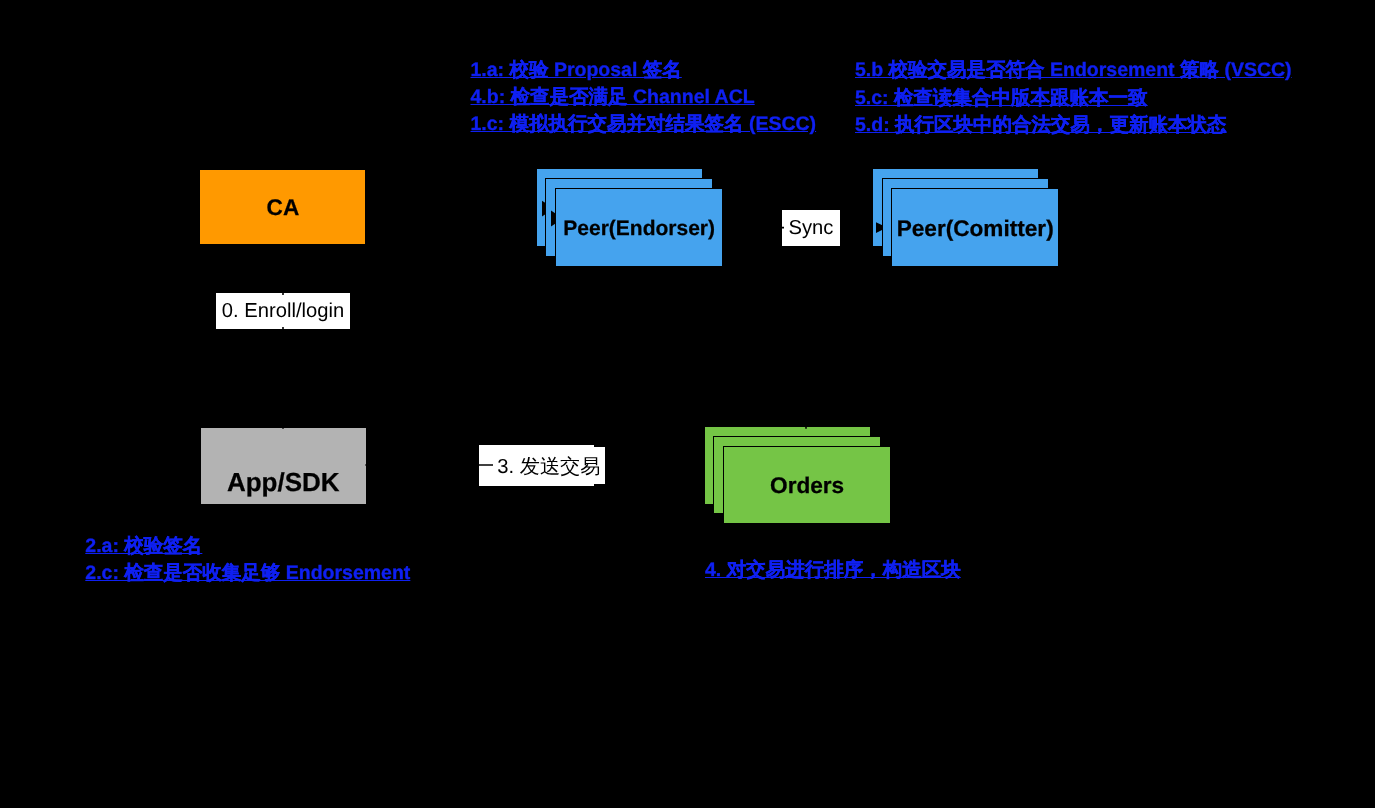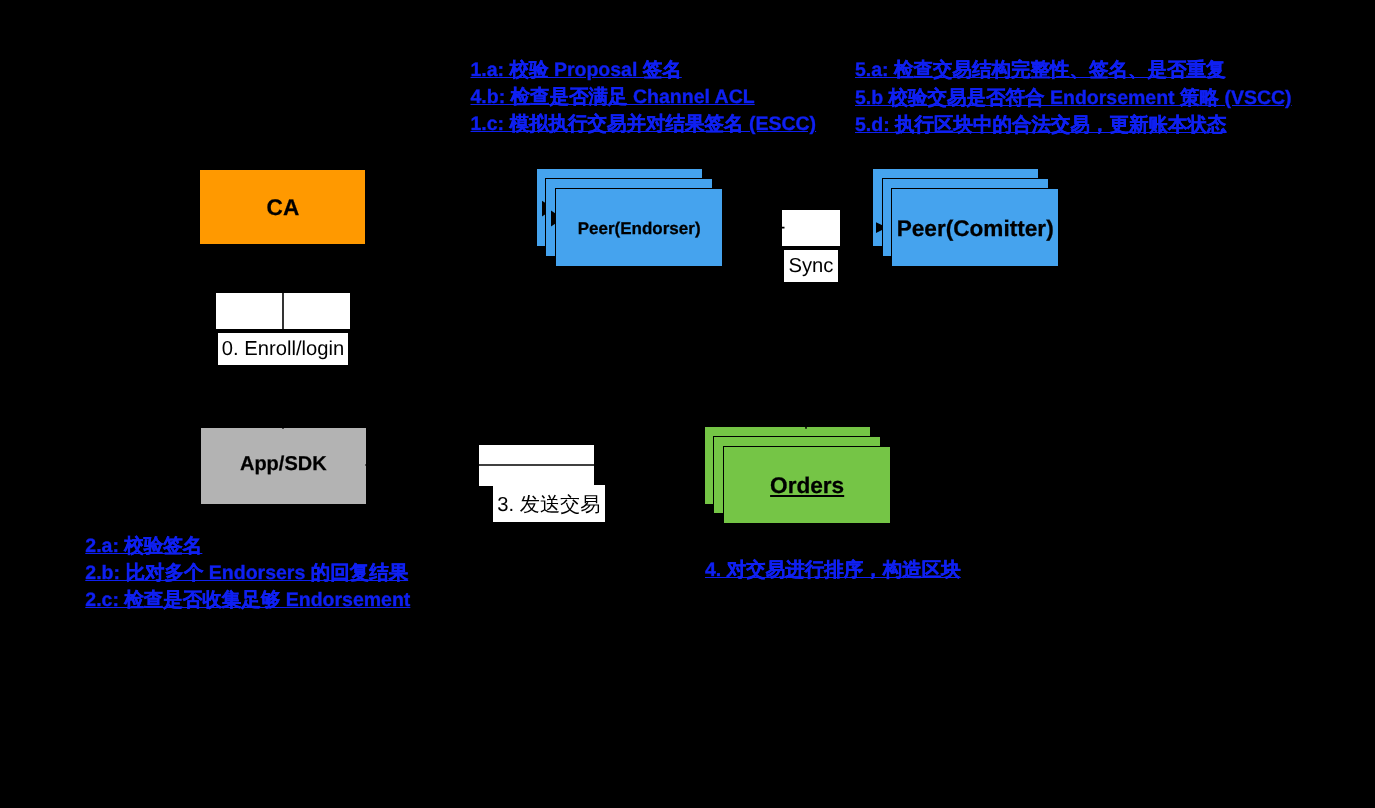--- a/index.html
+++ b/index.html
@@ -5,21 +5,21 @@
 <style>
   html,body{margin:0;padding:0;background:#000000;width:1375px;height:808px;overflow:hidden;}
   #stage{position:relative;width:1375px;height:808px;background:#000000;overflow:hidden;
          font-family:"Liberation Sans",sans-serif;-webkit-font-smoothing:antialiased;text-rendering:geometricPrecision;}
   .box{position:absolute;box-sizing:border-box;border:1px solid #000000;}
   .boxlabel{position:absolute;display:flex;align-items:center;justify-content:center;
             color:#000000;font-weight:bold;white-space:nowrap;-webkit-text-stroke:0.25px #000000;}
   .boxlabel span{display:block;position:relative;top:1.3px;}
   .tag{position:absolute;box-sizing:border-box;background:#ffffff;}
   .tagi{position:absolute;box-sizing:border-box;background:#ffffff;color:#000000;
-       display:flex;align-items:center;justify-content:center;white-space:nowrap;margin-top:38px;}
+       display:flex;align-items:center;justify-content:center;white-space:nowrap;}
   .tagi span{display:block;position:relative;top:1px;}
   .note{position:absolute;color:#0f20f2;font-weight:bold;white-space:nowrap;text-decoration:underline;-webkit-text-stroke:0.35px #0f20f2;}
   .note div{line-height:27.35px;height:27.35px;}
   svg.edges{position:absolute;left:0;top:0;width:1375px;height:808px;pointer-events:none;overflow:visible;}
 </style>
 </head>
 <body>
 
 <div id="stage">
     <svg class="edges" viewBox="0 0 1375 808" style="z-index: 50;">
@@ -75,64 +75,63 @@
     <svg class="edges" viewBox="0 0 1375 808" style="z-index: 35;">
       <g>
         <polygon points="563,218.5 551,226.4 551,210.6" fill="#000000"></polygon>
       </g>
     </svg>
     <div class="box" style="left: 199.3px; top: 169px; width: 167.2px; height: 75.8px; background: rgb(255, 153, 0); z-index: 20;"></div>
     <div class="boxlabel" style="left: 199.3px; top: 169px; width: 167.2px; height: 75.8px; font-size: 22.6px; z-index: 40; justify-content: center;">
       <span>CA</span>
     </div>
     <div class="box" style="left: 200px; top: 426.7px; width: 166.6px; height: 78px; background: rgb(179, 179, 179); z-index: 20;"></div>
-    <div class="boxlabel" style="left: 200px; top: 424px; width: 166.6px; height: 78px; font-size: 20px; z-index: 40;">
+    <div class="boxlabel" style="left: 200px; top: 442px; width: 166.6px; height: 78px; font-size: 26px; z-index: 40;">
       <span>App/SDK</span>
     </div>
     <div class="box" style="left: 535.6px; top: 168.4px; width: 167.7px; height: 79.1px; background: rgb(69, 163, 238); z-index: 20;"></div>
     <div class="box" style="left: 545.45px; top: 178.25px; width: 167.7px; height: 79.1px; background: rgb(69, 163, 238); z-index: 30;"></div>
     <div class="box" style="left: 555.3px; top: 188.1px; width: 167.7px; height: 79.1px; background: rgb(69, 163, 238); z-index: 40;"></div>
-    <div class="boxlabel" style="left: 555.3px; top: 188.1px; width: 167.7px; height: 79.1px; font-size: 17px; z-index: 40; text-align: right;">
+    <div class="boxlabel" style="left: 555.3px; top: 188.1px; width: 167.7px; height: 79.1px; font-size: 21px; z-index: 40; text-align: right;">
       <span>Peer(Endorser)</span>
     </div>
     <div class="box" style="left: 871.7px; top: 168.3px; width: 167.6px; height: 79.2px; background: rgb(69, 163, 238); z-index: 20;"></div>
     <div class="box" style="left: 881.55px; top: 178.15px; width: 167.6px; height: 79.2px; background: rgb(69, 163, 238); z-index: 30;"></div>
     <div class="box" style="left: 891.4px; top: 188px; width: 167.6px; height: 79.2px; background: rgb(69, 163, 238); z-index: 40;"></div>
     <div class="boxlabel" style="left: 891.4px; top: 188px; width: 167.6px; height: 79.2px; font-size: 22.6px; z-index: 40;">
       <span>Peer(Comitter)</span>
     </div>
     <div class="box" style="left: 703.6px; top: 426px; width: 167.7px; height: 78.6px; background: rgb(117, 197, 70); z-index: 20;"></div>
     <div class="box" style="left: 713.45px; top: 435.85px; width: 167.7px; height: 78.6px; background: rgb(117, 197, 70); z-index: 30;"></div>
     <div class="box" style="left: 723.3px; top: 445.7px; width: 167.7px; height: 78.6px; background: rgb(117, 197, 70); z-index: 40;"></div>
-    <div class="boxlabel" style="left: 723.3px; top: 445.7px; width: 167.7px; height: 78.6px; font-size: 22.6px; z-index: 40; text-decoration: underline;">
+    <div class="boxlabel" style="left: 723.3px; top: 445.7px; width: 167.7px; height: 78.6px; font-size: 22.6px; z-index: 40;">
       <span>Orders</span>
     </div>
     <div class="tag" style="left: 216px; top: 293px; width: 134px; height: 36px; z-index: 45;"></div>
     <div class="tagi" style="left: 217.6px; top: 294.6px; width: 130.8px; height: 32.8px; font-size: 20.2px; z-index: 55;">
       <span>0. Enroll/login</span>
     </div>
     <div class="tag" style="left: 782px; top: 210px; width: 58px; height: 36px; z-index: 45;"></div>
     <div class="tagi" style="left: 783.6px; top: 211.6px; width: 54.8px; height: 32.8px; font-size: 20.2px; z-index: 55;">
       <span>Sync</span>
     </div>
     <div class="tag" style="left: 479px; top: 445px; width: 115px; height: 41px; z-index: 45;"></div>
     <div class="tagi" style="left: 493px; top: 446.6px; width: 111.8px; height: 37.8px; font-size: 20.2px; z-index: 55;">
       <span>3. 发送交易</span>
     </div>
     <div class="note" style="left: 470.5px; top: 56.8px; font-size: 19.5px; z-index: 70;">
       <div>1.a: 校验 Proposal 签名</div>
       <div>4.b: 检查是否满足 Channel ACL</div>
       <div>1.c: 模拟执行交易并对结果签名 (ESCC)</div>
     </div>
     <div class="note" style="left: 855px; top: 57.3px; font-size: 19.5px; z-index: 70;">
-      <div>5.a: 检查交易结构完整性、签名、是否重复</div>
       <div>5.b 校验交易是否符合 Endorsement 策略 (VSCC)</div>
+      <div>5.c: 检查读集合中版本跟账本一致</div>
       <div>5.d: 执行区块中的合法交易，更新账本状态</div>
     </div>
     <div class="note" style="left: 85.3px; top: 532.5px; font-size: 19.5px; z-index: 70;">
       <div>2.a: 校验签名</div>
-      <div>2.b: 比对多个 Endorsers 的回复结果</div>
       <div>2.c: 检查是否收集足够 Endorsement</div>
     </div>
     <div class="note" style="left: 668px; top: 557.1px; font-size: 19.5px; z-index: 70; margin-left: 37px;">
       <div>4. 对交易进行排序，构造区块</div>
     </div>
   </div>
 
 </body></html>

